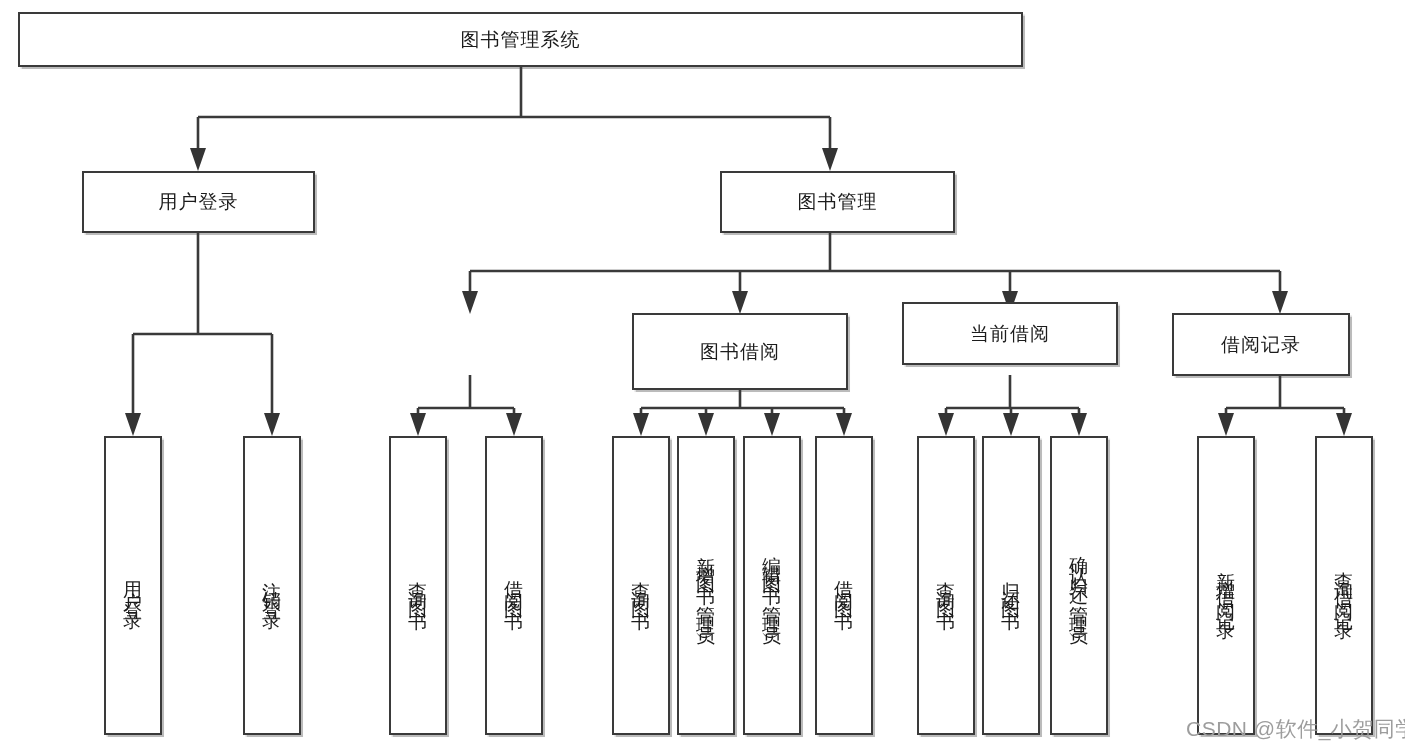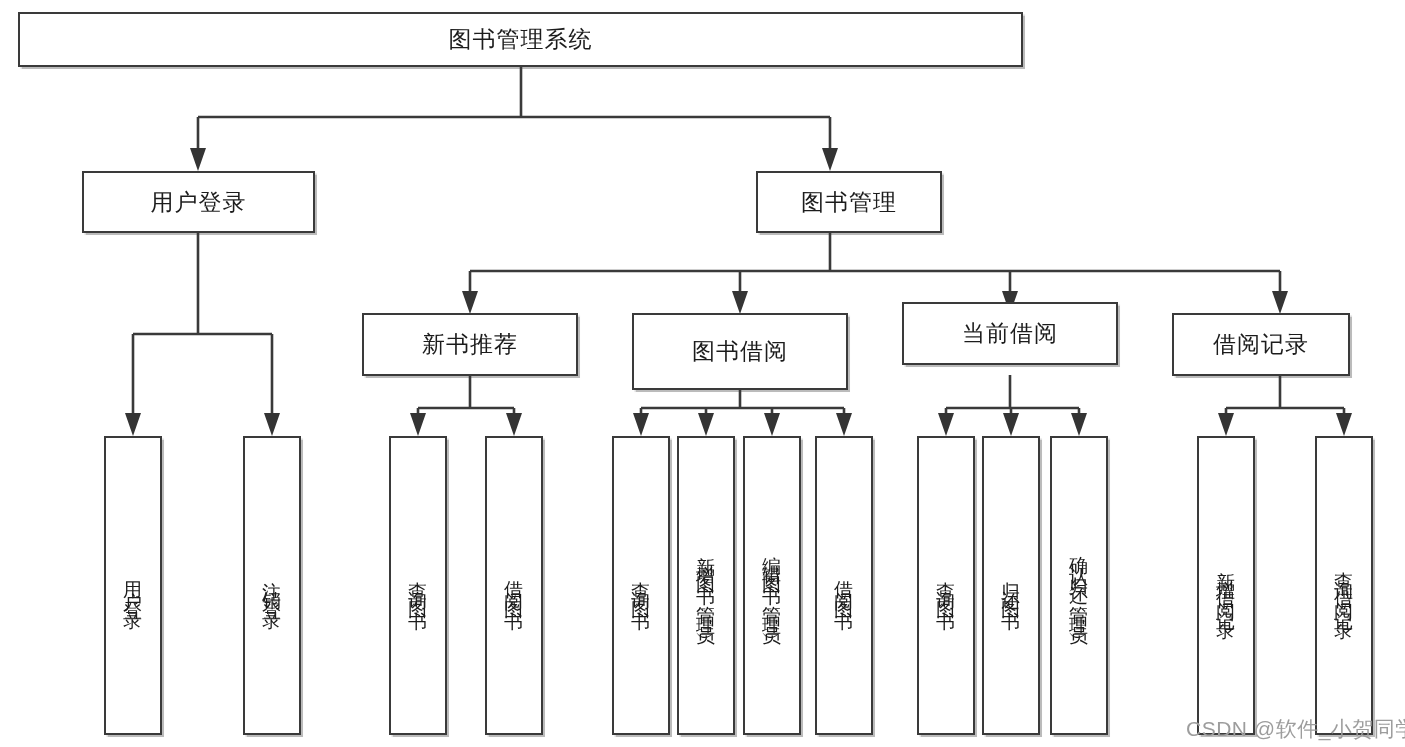--- a/index.html
+++ b/index.html
@@ -31,21 +31,21 @@
     background: #ffffff;
     border: 2px solid #3a3a3a;
     box-sizing: border-box;
     display: flex;
     align-items: center;
     justify-content: center;
     color: #1c1c1c;
     box-shadow: 1.5px 1.5px 1px rgba(60,60,60,0.35);
     z-index: 2;
   }
-  .box.h { font-size: 23px; letter-spacing: 1px; font-weight: 500; text-align: center; }
+  .box.h { font-size: 19px; letter-spacing: 1px; font-weight: 500; text-align: center; }
   .box.v { font-size: 19px; font-weight: 500; }
   .box.v .vt {
     writing-mode: vertical-rl;
     text-orientation: mixed;
     letter-spacing: 10px;
     line-height: 1;
     white-space: nowrap;
   }
   #watermark {
     position: absolute;
@@ -113,27 +113,24 @@
     </g>
   </svg>
 
   <div class="box h" style="left:18px; top:12px; width:1005px; height:55px">
     <span>图书管理系统</span>
   </div>
 
   <div class="box h" style="left:82px; top:171px; width:233px; height:62px">
     <span>用户登录</span>
   </div>
-  <div class="box h" style="left:756px; top:171px; width:186px; height:62px">
+  <div class="box h" style="left:720px; top:171px; width:235px; height:62px">
     <span>图书管理</span>
   </div>
 
-  <div class="box h" style="left:362px; top:313px; width:216px; height:63px">
-    <span>新书推荐</span>
-  </div>
   <div class="box h" style="left:632px; top:313px; width:216px; height:77px">
     <span>图书借阅</span>
   </div>
   <div class="box h" style="left:902px; top:302px; width:216px; height:63px">
     <span>当前借阅</span>
   </div>
   <div class="box h" style="left:1172px; top:313px; width:178px; height:63px">
     <span>借阅记录</span>
   </div>
 

